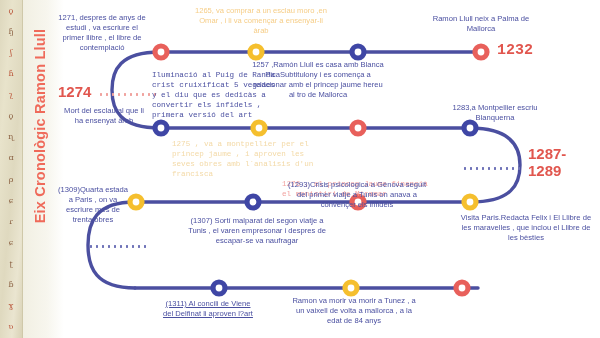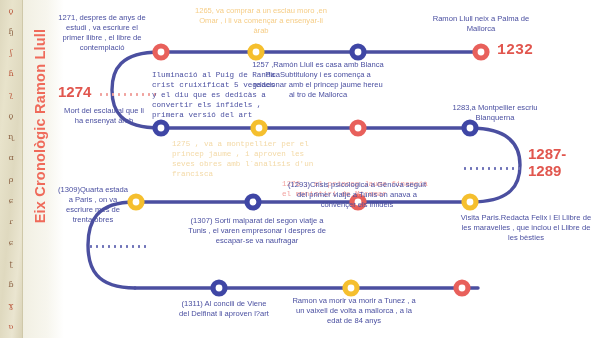--- a/index.html
+++ b/index.html
@@ -214,17 +214,17 @@
   <div class="lbl c" style="left:446px;top:103px;width:98px;">1283,a Montpellier escriu Blanquerna</div>
 
   <div class="lbl c" style="left:282px;top:180px;width:150px;">(1293)Crisis psicologica a Gènova seguit del primer viatje a Tunis on anava a convençer els infidels</div>
 
   <div class="lbl r" style="left:56px;top:185px;width:74px;">(1309)Quarta estada a Paris , on va escriure mes de trenta obres</div>
 
   <div class="lbl c" style="left:182px;top:216px;width:150px;">(1307) Sortí malparat del segon viatje a Tunis , el varen empresonar i despres de escapar-se va naufragar</div>
 
   <div class="lbl c" style="left:418px;top:213px;width:140px;margin-left:38px;">Visita Paris.Redacta Felix i El Llibre de les maravelles , que inclou el Llibre de les bèsties</div>
 
-  <div class="lbl c" style="left:178px;top:299px;width:92px;">(1311) Al concili de Viene del Delfinat li aproven l?art</div>
+  <div class="lbl c" style="left:162px;top:299px;width:92px;text-decoration:underline;">(1311) Al concili de Viene del Delfinat li aproven l?art</div>
 
   <div class="lbl c" style="left:292px;top:296px;width:124px;">Ramon va morir va morir a Tunez , a un vaixell de volta a mallorca , a la edat de 84 anys</div>
 
 </div>
 
 </body></html>

